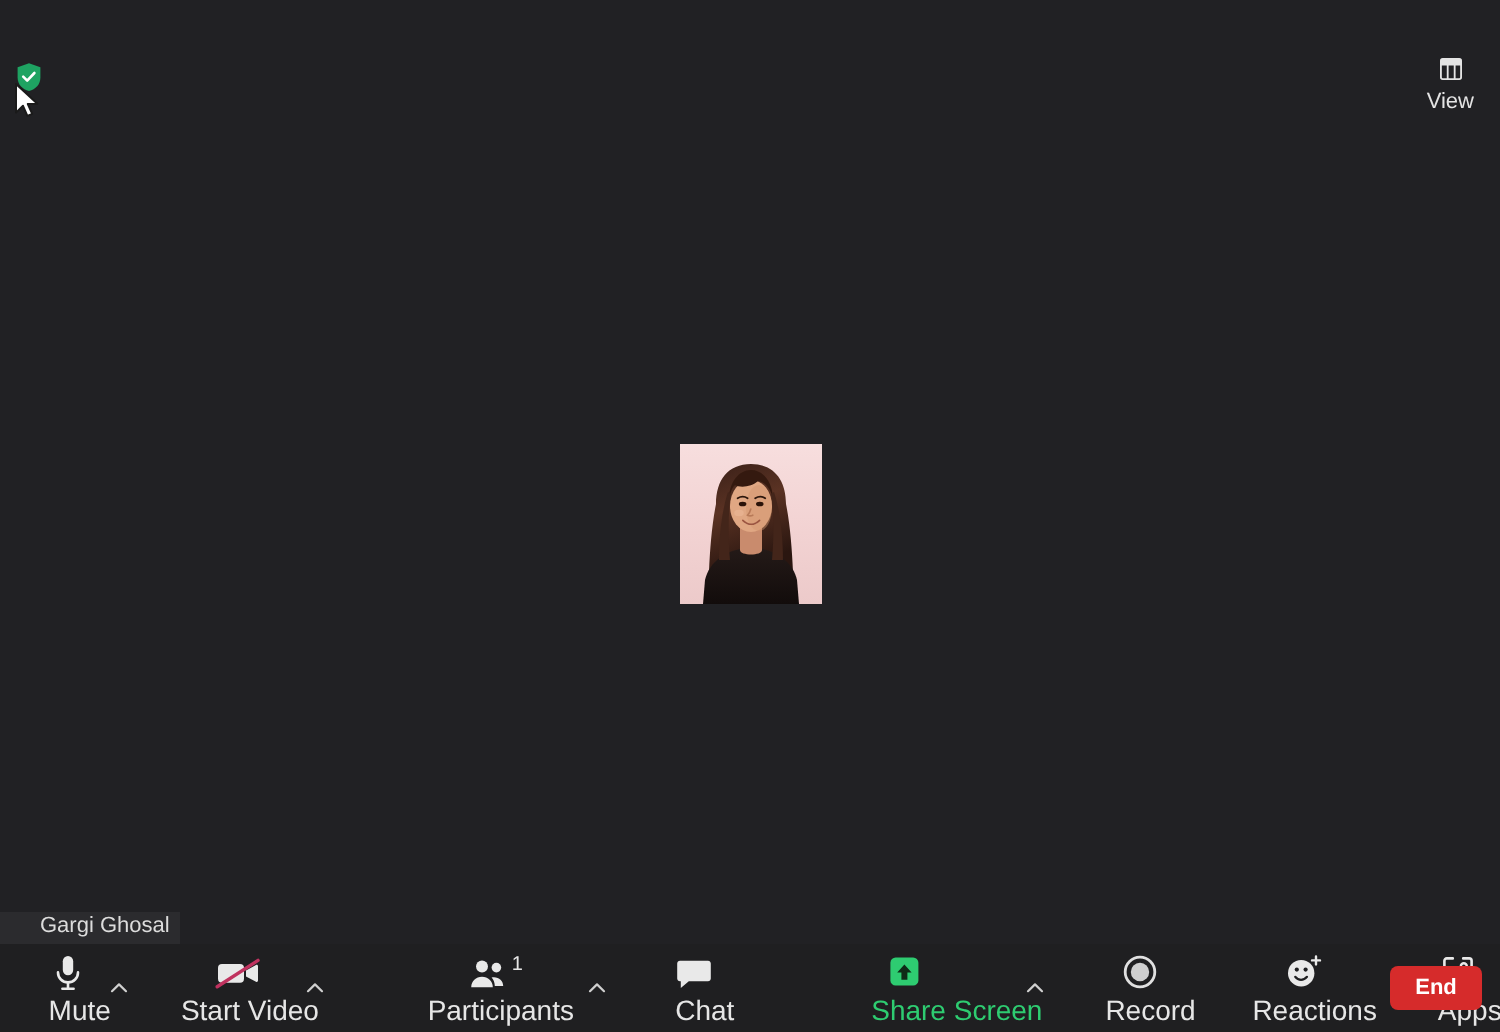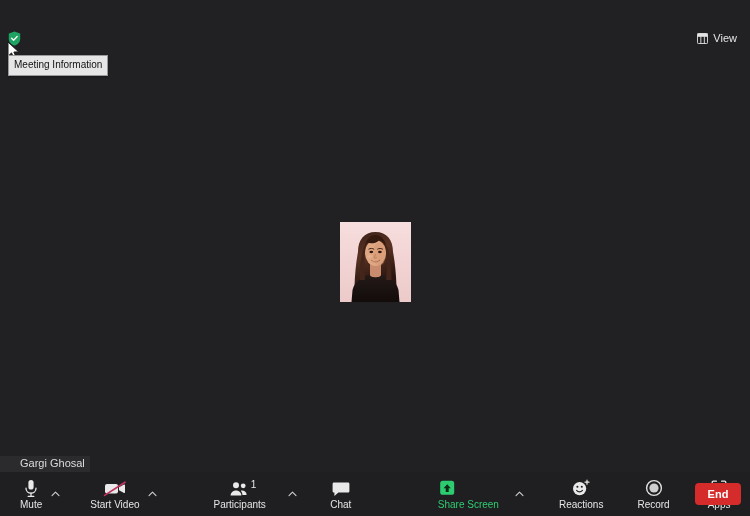--- a/index.html
+++ b/index.html
@@ -54,21 +54,21 @@
     color:#111; font-size:10px; line-height:1;
     padding:4px 5px 5px 5px; white-space:nowrap;
     font-family:"Liberation Sans", sans-serif;
     box-shadow:0 1px 2px rgba(0,0,0,.35);
   }
 
   
   .view-btn {
     position:absolute; right:9px; top:14px; height:18px;
     display:flex; align-items:center; gap:5px; padding:0 4px;
-    border-radius:3px; cursor:pointer;
+    border-radius:3px; cursor:pointer;flex-direction:column;
   }
   .view-label { font-size:11px; color:#e4e4e4; }
   .view-btn svg { display:block; }
 
   
   .tile {
     position:absolute; left:340px; top:207px; width:71px; height:80px;
     background:#000; overflow:hidden;
   }
   .tile .vbg { position:absolute; inset:0; }
@@ -84,21 +84,21 @@
   .toolbar {
     position:absolute; left:0; bottom:0; width:750px; height:44px;
     background:#1f1f21; display:flex; align-items:center;
   }
   .ctrl {
     position:relative; height:44px; display:flex; flex-direction:column;
     align-items:center; justify-content:center; gap:2px;
     padding:0 6px; cursor:pointer; min-width:34px;
   }
   .ctrl .ic { height:19px; display:flex; align-items:flex-end; justify-content:center; position:relative; }
-  .ctrl .lb { font-size:10px; color:#e6e6e6; line-height:1; white-space:nowrap; }
+  .ctrl .lb { font-size:14px; color:#e6e6e6; line-height:1; white-space:nowrap;margin-left:11px; }
   .ctrl.green .lb { color:#2ecc71;padding-left:42px; }
   .caret {
     width:14px; height:44px; display:flex; align-items:center; justify-content:center;
     cursor:pointer; color:#cfcfcf;
   }
   .badge {
     position:absolute; left:22px; top:1px; font-size:10px; color:#e6e6e6; line-height:1;
   }
   .end-btn {
     position:absolute; right:9px; top:11px; width:46px; height:22px;
@@ -126,21 +126,20 @@
         </svg>
       </span>
     </div>
 
     <span class="cursor">
       <svg width="14" height="19" viewBox="0 0 14 19">
         <path d="M1 1l0 14.3 3.5-3.4 2.2 5 2.4-1-2.2-4.9 4.8-.1L1 1z" fill="#ffffff" stroke="#1a1a1a" stroke-width="1" stroke-linejoin="round"></path>
       </svg>
     </span>
 
-    <div class="tooltip">Meeting Information</div>
 
     <div class="view-btn">
       <span>
         <svg width="11" height="11" viewBox="0 0 12 12">
           <rect x="0.5" y="0.5" width="11" height="11" rx="1" fill="none" stroke="#e4e4e4" stroke-width="1"></rect>
           <path d="M0.5 3.6h11M4.2 3.6v8M8 3.6v8" stroke="#e4e4e4" stroke-width="1"></path>
           <rect x="0.5" y="0.5" width="11" height="3.1" fill="#e4e4e4"></rect>
         </svg>
       </span>
       <span class="view-label">View</span>
@@ -275,41 +274,41 @@
         </svg>
       </span>
       <span class="lb">Share Screen</span>
     </div>
     <div class="caret" style="margin-left:8px;">
       <svg width="9" height="6" viewBox="0 0 9 6">
           <path d="M1 4.6L4.5 1.2 8 4.6" stroke="currentColor" stroke-width="1.1" fill="none" stroke-linecap="round" stroke-linejoin="round"></path>
         </svg>
     </div>
 
+    <div class="ctrl" style="margin-left:22px;">
+      <span class="ic">
+        <svg width="18" height="19" viewBox="0 0 18 19">
+          <circle cx="9" cy="9" r="7.4" fill="none" stroke="#e0e0e0" stroke-width="1.4"></circle>
+          <circle cx="9" cy="9" r="4.6" fill="#cfcfcf"></circle>
+        </svg>
+      </span>
+      <span class="lb">Record</span>
+    </div>
+
     <div class="ctrl" style="margin-left:26px;">
       <span class="ic">
         <svg width="20" height="19" viewBox="0 0 20 19">
           <circle cx="8.6" cy="9.6" r="6.6" fill="#e9e9e9"></circle>
           <circle cx="6.4" cy="7.8" r="1.05" fill="#1f1f21"></circle>
           <circle cx="10.8" cy="7.8" r="1.05" fill="#1f1f21"></circle>
           <path d="M5.6 11.4c1.6 2 4.2 2 5.9 0" stroke="#1f1f21" stroke-width="1.1" fill="none" stroke-linecap="round"></path>
           <path d="M16 1.2v4M14 3.2h4" stroke="#e9e9e9" stroke-width="1.2" stroke-linecap="round"></path>
         </svg>
       </span>
       <span class="lb">Reactions</span>
-    </div>
-
-    <div class="ctrl" style="margin-left:22px;">
-      <span class="ic">
-        <svg width="18" height="19" viewBox="0 0 18 19">
-          <circle cx="9" cy="9" r="7.4" fill="none" stroke="#e0e0e0" stroke-width="1.4"></circle>
-          <circle cx="9" cy="9" r="4.6" fill="#cfcfcf"></circle>
-        </svg>
-      </span>
-      <span class="lb">Record</span>
     </div>
 
     <div class="ctrl" style="margin-left:26px;">
       <span class="ic">
         <svg width="18" height="19" viewBox="0 0 18 19">
           <path d="M6.4 2.2H3.4c-.7 0-1.2.5-1.2 1.2v3" stroke="#e9e9e9" stroke-width="1.3" fill="none" stroke-linecap="round"></path>
           <path d="M11.6 2.2h3c.7 0 1.2.5 1.2 1.2v3" stroke="#e9e9e9" stroke-width="1.3" fill="none" stroke-linecap="round"></path>
           <path d="M6.4 15.4H3.4c-.7 0-1.2-.5-1.2-1.2v-3" stroke="#e9e9e9" stroke-width="1.3" fill="none" stroke-linecap="round"></path>
           <path d="M11.6 15.4h3c.7 0 1.2-.5 1.2-1.2v-3" stroke="#e9e9e9" stroke-width="1.3" fill="none" stroke-linecap="round"></path>
           <circle cx="11.9" cy="6.1" r="1.5" fill="none" stroke="#e9e9e9" stroke-width="1.2"></circle>

